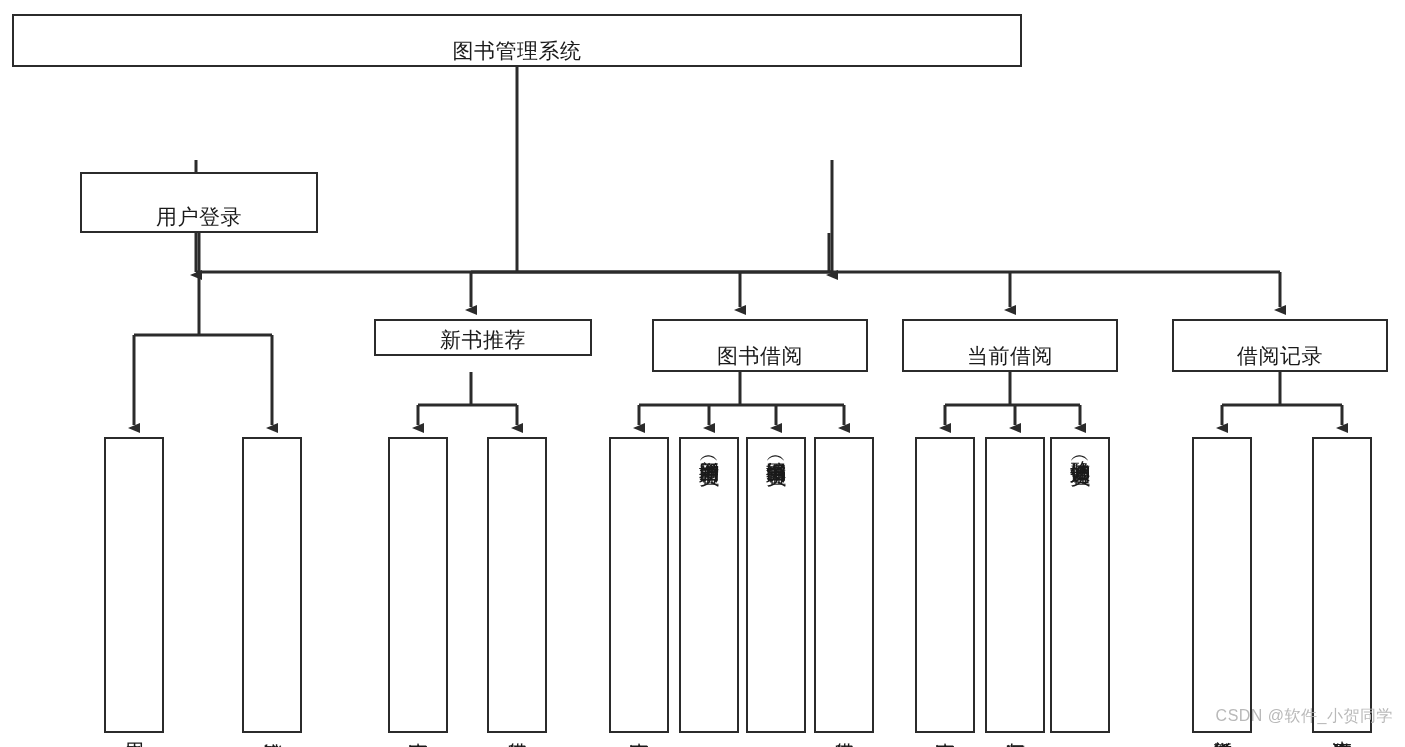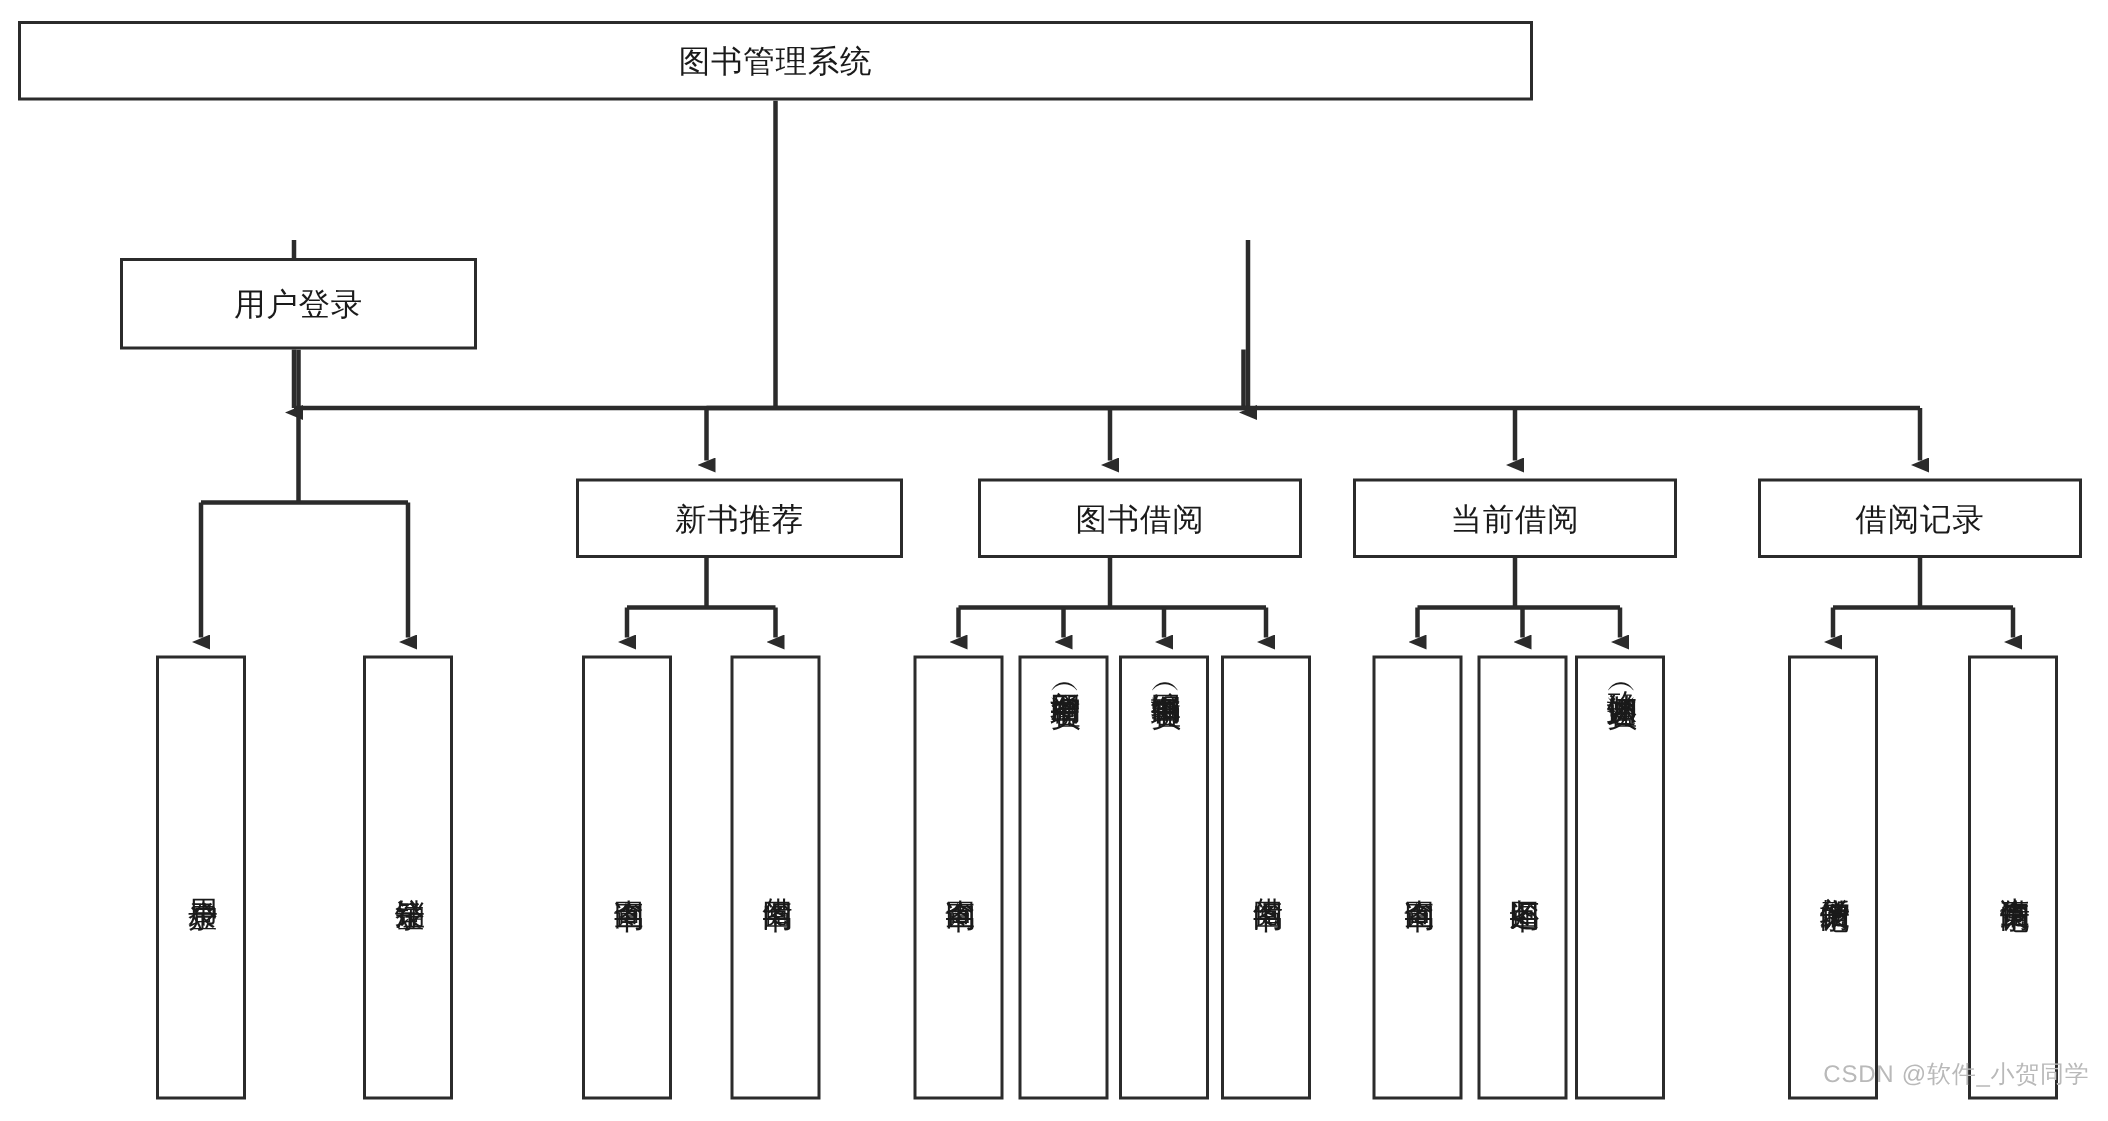--- a/index.html
+++ b/index.html
@@ -19,21 +19,21 @@
     left: 0; top: 0;
     width: 1405px;
     height: 747px;
   }
   .node {
     position: absolute;
     box-sizing: border-box;
     border: 2px solid #2b2b2b;
     background: #ffffff;
     display: flex;
-    align-items: center;
+    align-items: flex-end;
     justify-content: center;
     color: #1a1a1a;
   }
   .node.horiz {
     font-size: 21px;
     letter-spacing: 0.5px;
   }
   .node.vert {
     font-size: 20px;
     letter-spacing: 1px;
@@ -138,21 +138,21 @@
   </svg>
 
   <div class="node horiz" style="left:12px; top:14px; width:1010px; height:53px;">
     <span class="node-label">图书管理系统</span>
   </div>
 
   <div class="node horiz" style="left:80px; top:172px; width:238px; height:61px;">
     <span class="node-label">用户登录</span>
   </div>
 
-  <div class="node horiz" style="left:384px; top:319px; width:218px; height:53px;">
+  <div class="node horiz" style="left:374px; top:319px; width:218px; height:37px;">
     <span class="node-label">新书推荐</span>
   </div>
   <div class="node horiz" style="left:632px; top:319px; width:216px; height:53px;margin-left:20px;">
     <span class="node-label">图书借阅</span>
   </div>
   <div class="node horiz" style="left:902px; top:319px; width:216px; height:53px;">
     <span class="node-label">当前借阅</span>
   </div>
   <div class="node horiz" style="left:1172px; top:319px; width:216px; height:53px;">
     <span class="node-label">借阅记录</span>

